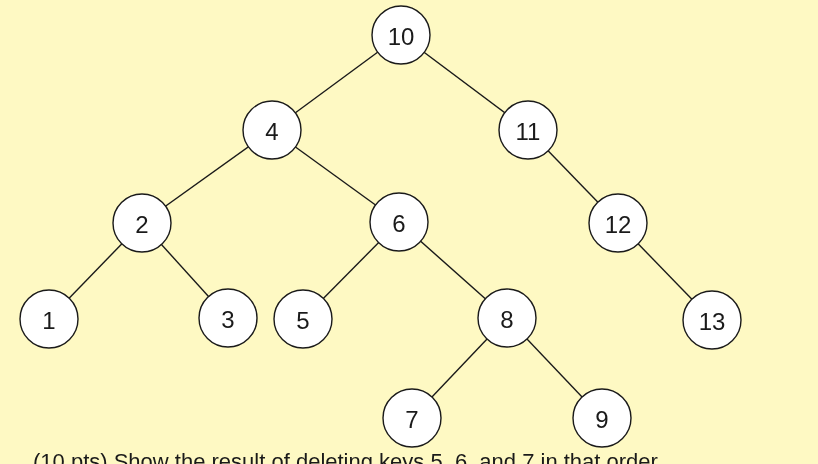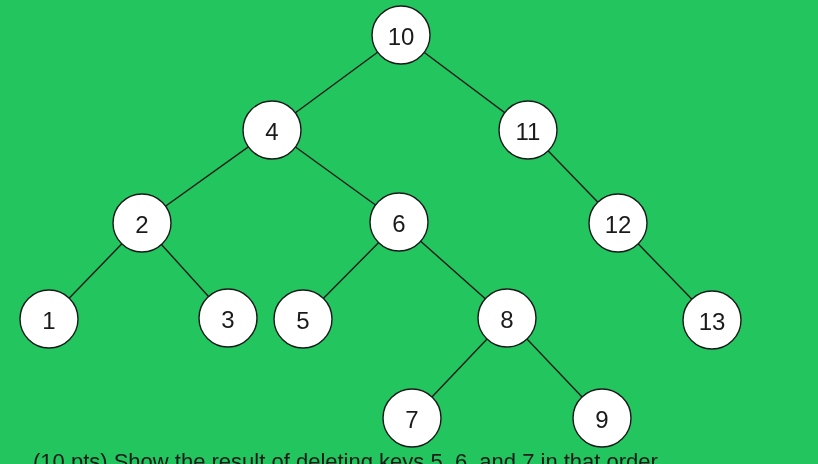--- a/index.html
+++ b/index.html
@@ -1,20 +1,20 @@
 <!DOCTYPE html>
 <html><head>
 <meta charset="utf-8">
 <style>
   html, body { margin: 0; padding: 0; background: #ffffff; }
   #stage {
     position: relative;
     width: 818px;
     height: 464px;
-    background: #22c55e;
+    background: #fef9c3;
     overflow: hidden;
     font-family: "Liberation Sans", sans-serif;
   }
   #tree-svg { position: absolute; left: 0; top: 0; }
   #tree-svg line { shape-rendering: geometricPrecision; }
   #tree-svg text {
     font-family: "Liberation Sans", sans-serif;
     font-size: 24px;
     fill: #1a1a1a;
     text-anchor: middle;

